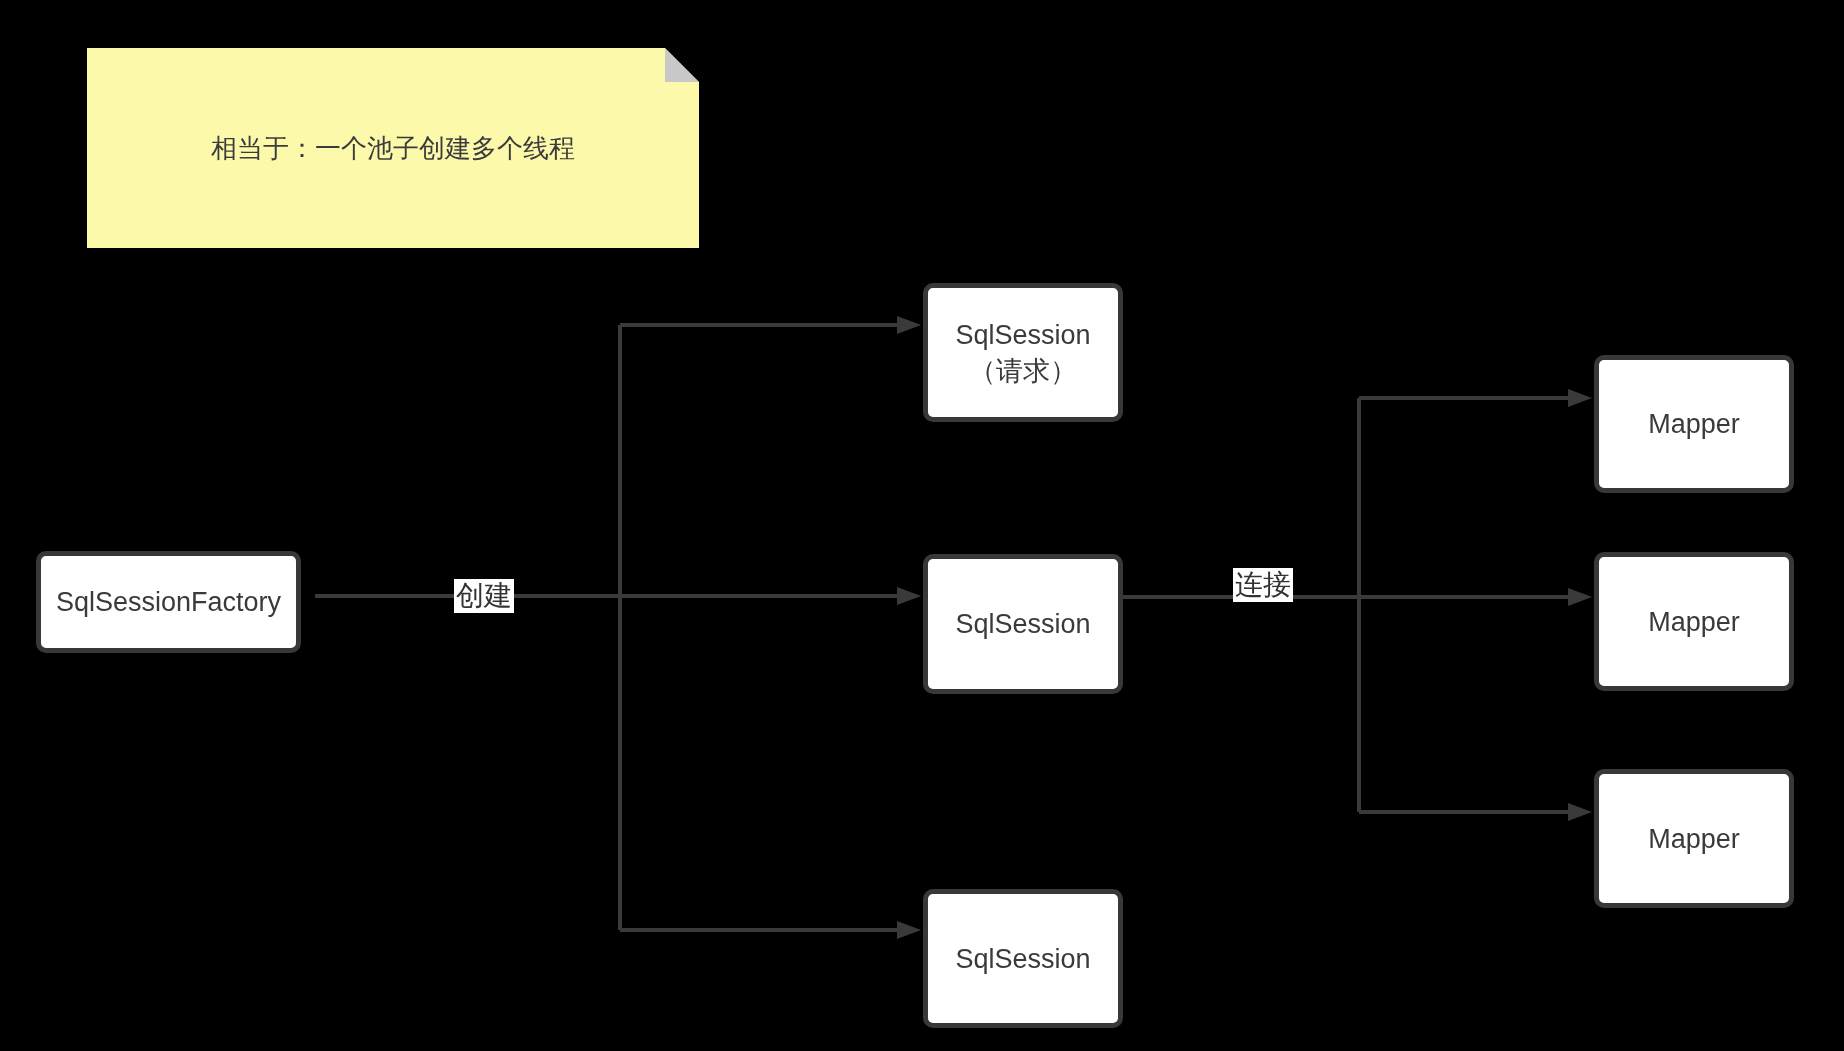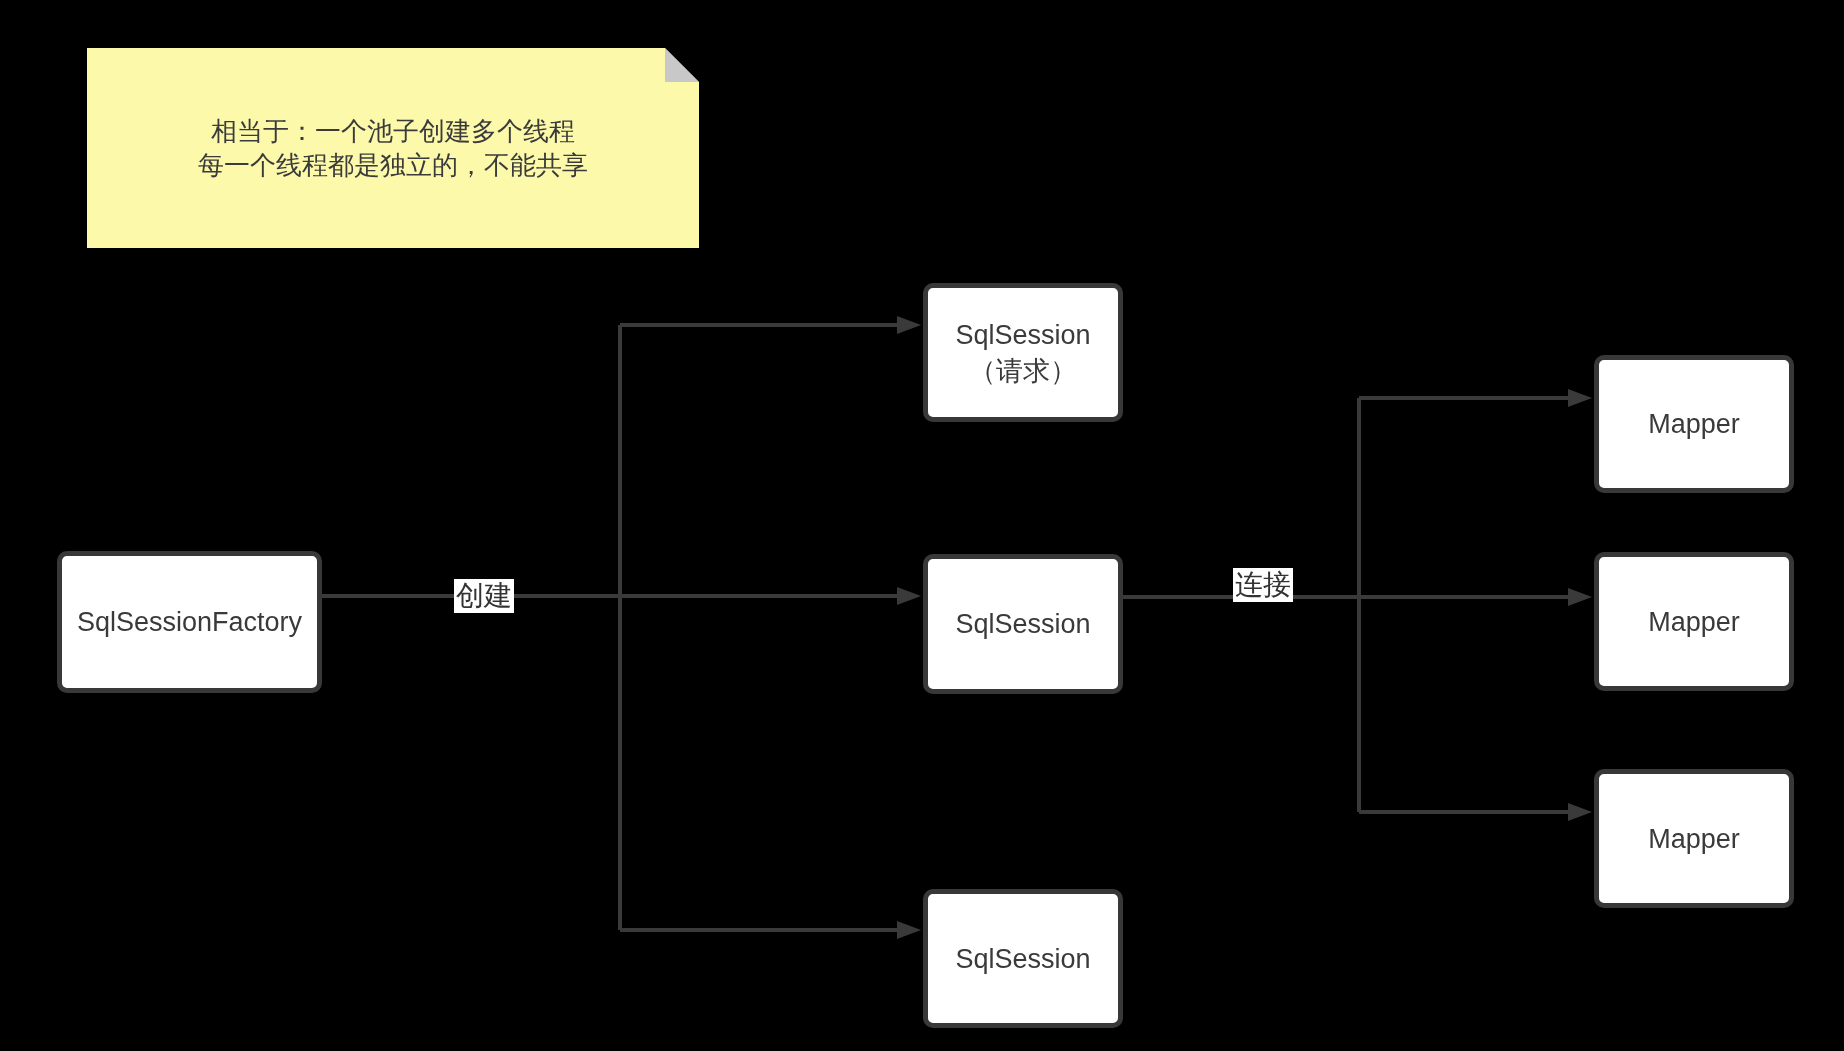--- a/index.html
+++ b/index.html
@@ -64,25 +64,24 @@
   <line x1="1359" y1="812" x2="1572" y2="812"></line>
   <polygon fill="var(--line)" stroke="none" points="1592,398 1568,389 1568,407"></polygon>
   <polygon fill="var(--line)" stroke="none" points="1592,597 1568,588 1568,606"></polygon>
   <polygon fill="var(--line)" stroke="none" points="1592,812 1568,803 1568,821"></polygon>
 </svg>
 
 <div class="note">
   <div class="note-fold"></div>
   <div class="note-text">
     <div>相当于：一个池子创建多个线程</div>
-    <div>每一个线程都是独立的，不能共享</div>
   </div>
 </div>
 
-<div class="node" style="left:57px;top:525px;width:265px;height:142px">
+<div class="node" style="left:36px;top:525px;width:265px;height:102px">
   <div class="node-label">
     <div>SqlSessionFactory</div>
   </div>
 </div>
 
 <div class="node" style="left:923px;top:257px;width:200px;height:139px">
   <div class="node-label">
     <div>SqlSession</div>
     <div>（请求）</div>
   </div>

